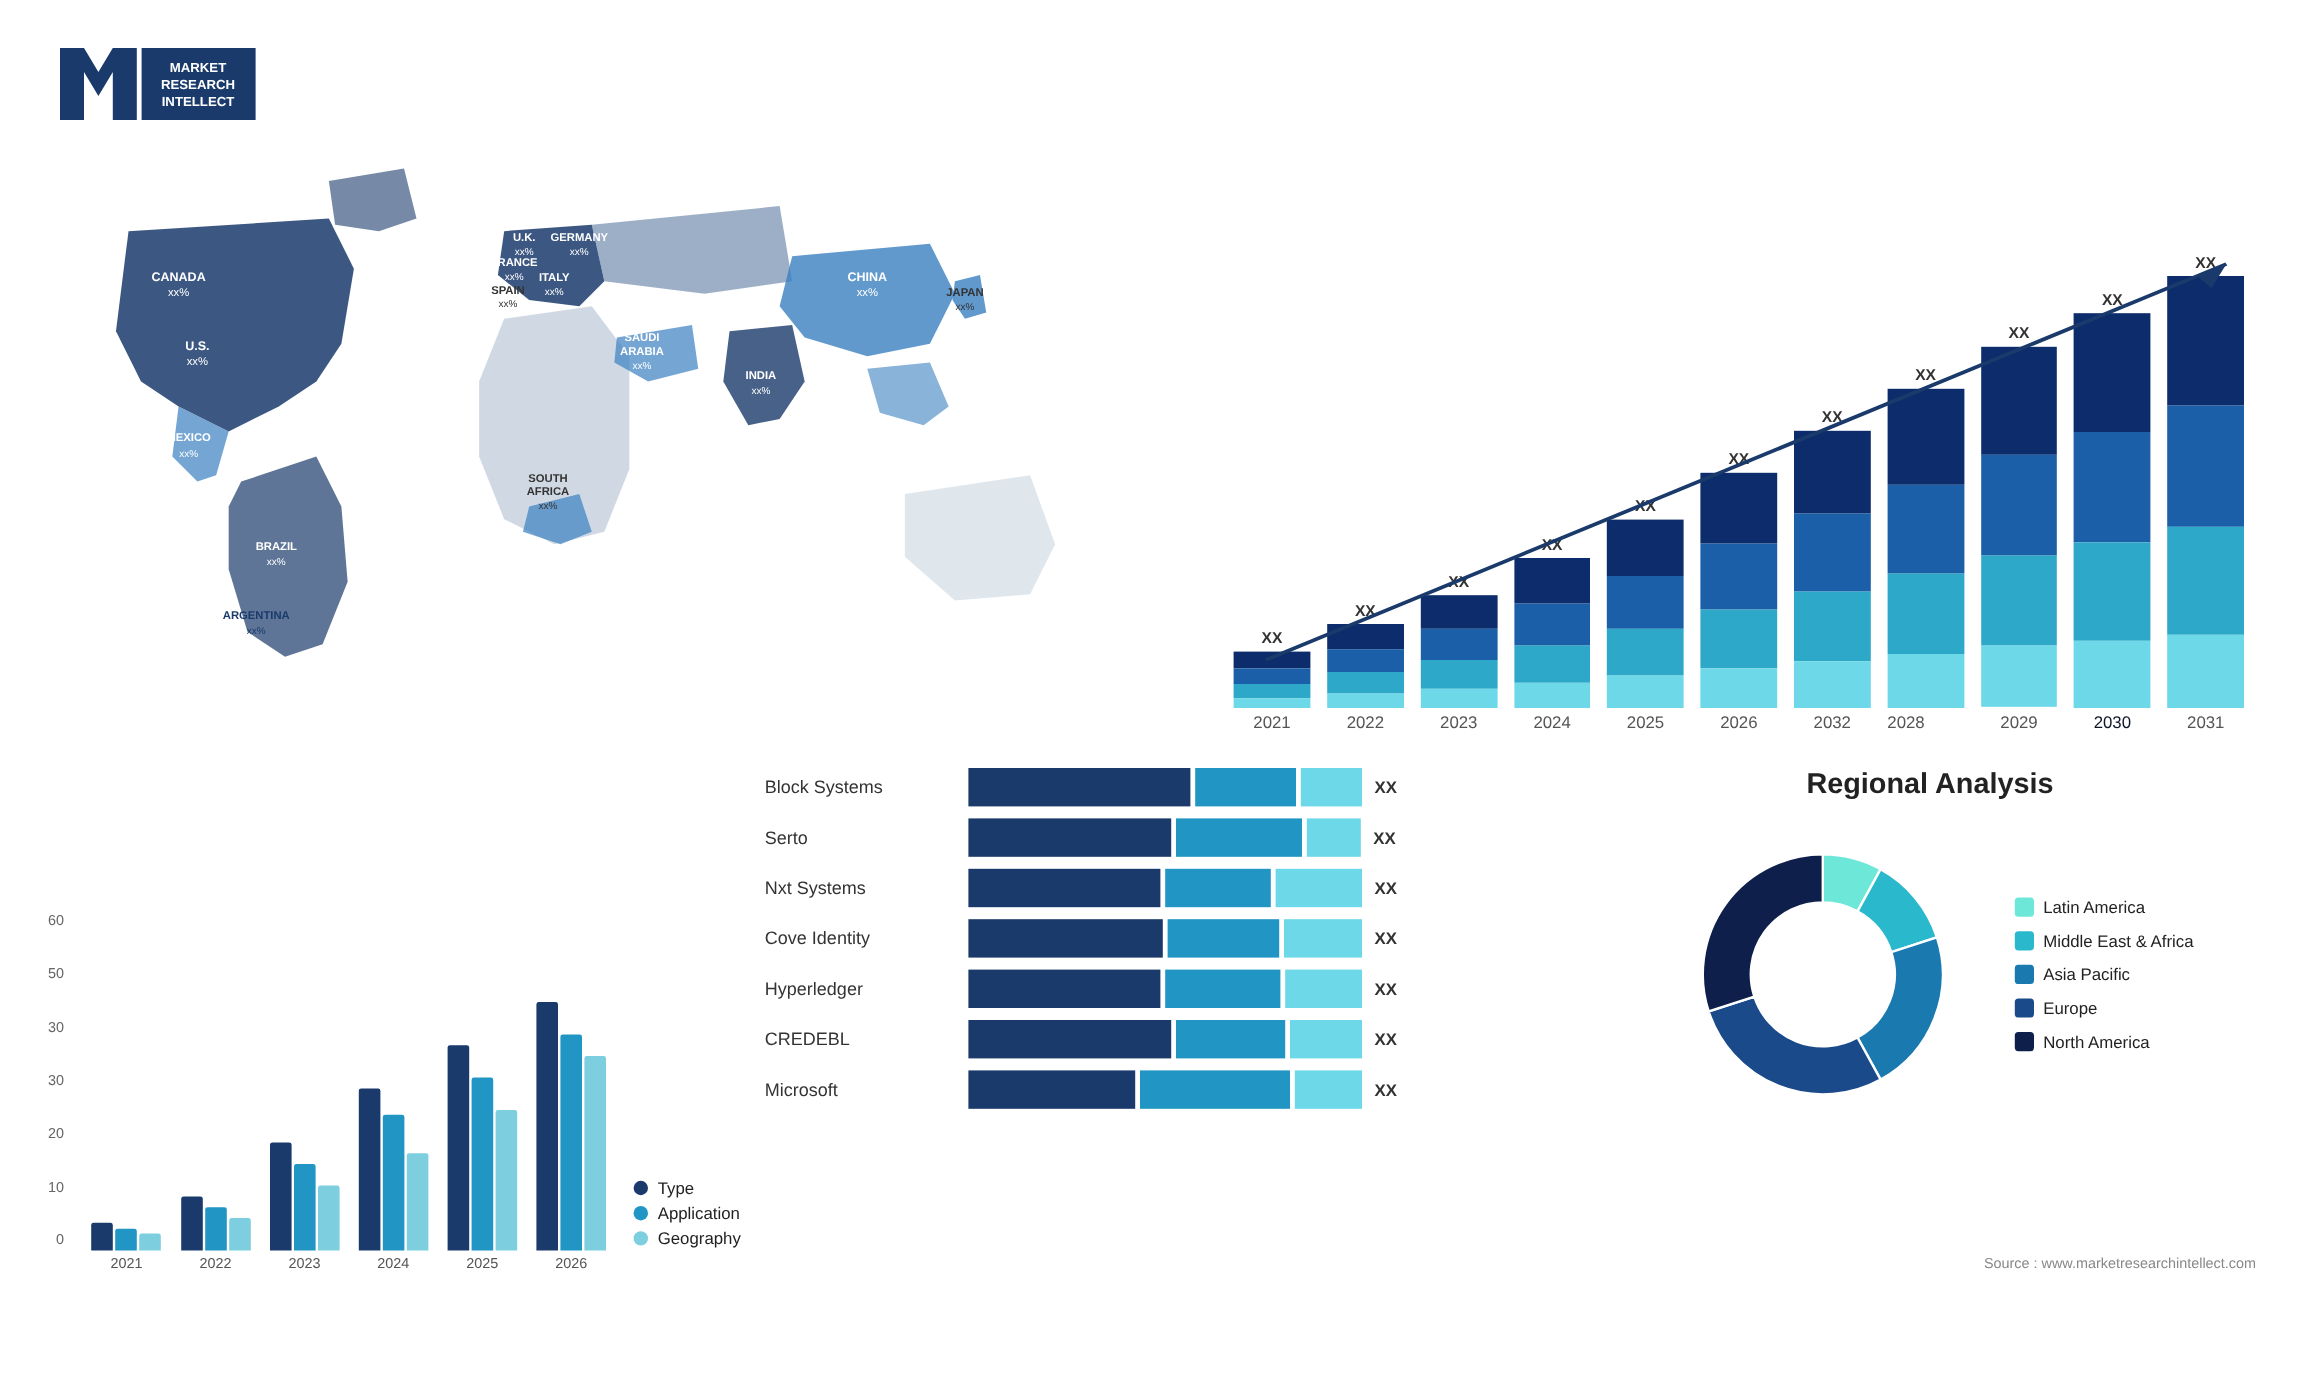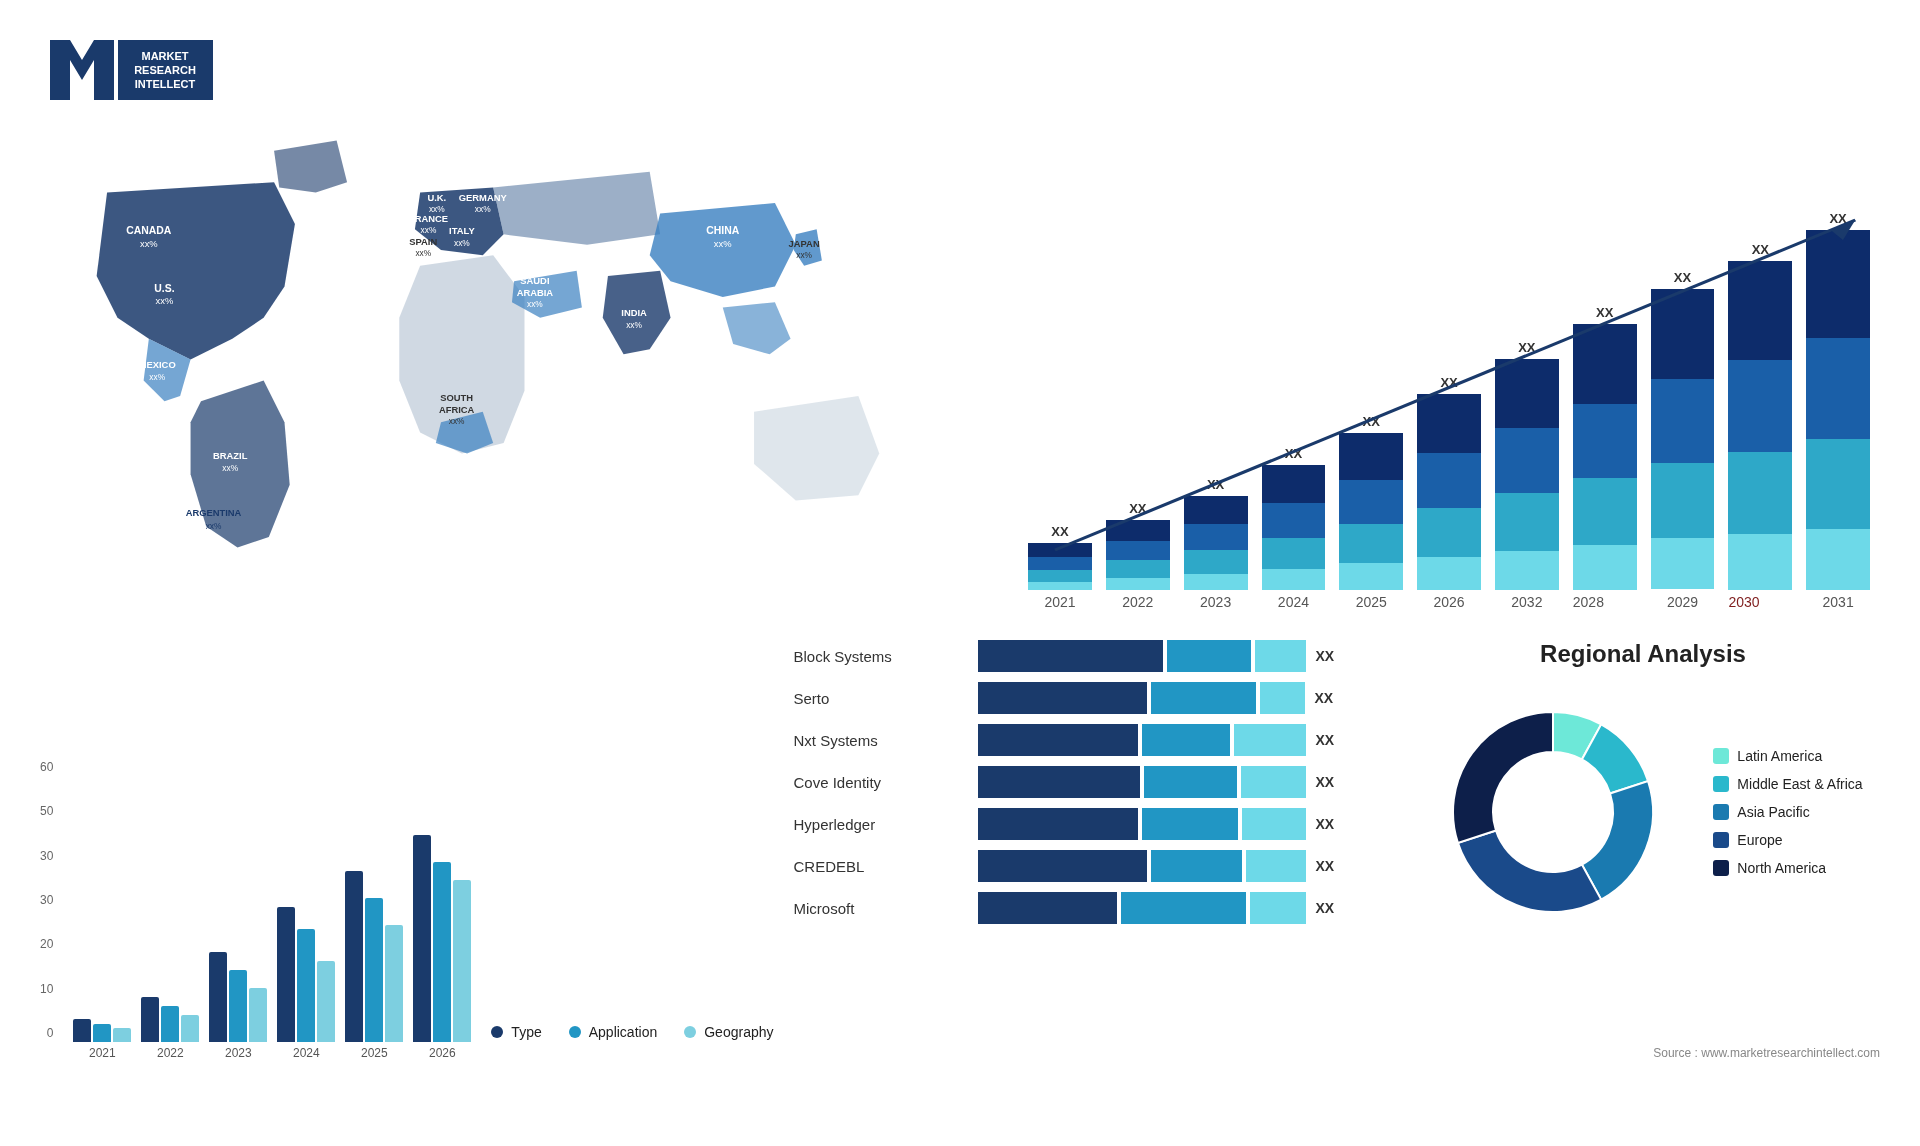--- a/index.html
+++ b/index.html
@@ -113,22 +113,22 @@
       flex-direction: column;
       justify-content: space-between;
       height: 300px;
       padding-bottom: 20px;
       font-size: 12px;
       color: #666;
       text-align: right;
     }
     .seg-legend {
       display: flex;
-      flex-direction: row;
-      gap: 27px;
+      flex-direction: column;
+      gap: 5px;
       justify-content: center;
       padding-bottom: 20px;
     }
     .legend-item {
       display: flex;
       align-items: center;
       gap: 8px;
       font-size: 14px;
     }
     .legend-dot {
@@ -147,21 +147,21 @@
       font-size: 24px;
       font-weight: bold;
       color: #222;
       margin-bottom: 14px;
       text-align: center;
     }
     .player-row {
       display: flex;
       align-items: center;
       margin-bottom: 10px;
-      gap: 24px;
+      gap: 10px;
     }
     .player-name {
       width: 160px;
       font-size: 15px;
       color: #333;
       flex-shrink: 0;
     }
     .player-bar-wrap {
       flex: 1;
       height: 32px;
@@ -437,21 +437,21 @@
     <div style="display:flex; gap:14px; padding: 0 10px; margin-top:4px;" id="years-row">
     <div style="flex: 1 1 0%; text-align: center; font-size: 14px; color: rgb(85, 85, 85);">2021</div>
         <div style="flex: 1 1 0%; text-align: center; font-size: 14px; color: rgb(85, 85, 85);">2022</div>
         <div style="flex: 1 1 0%; text-align: center; font-size: 14px; color: rgb(85, 85, 85);">2023</div>
         <div style="flex: 1 1 0%; text-align: center; font-size: 14px; color: rgb(85, 85, 85);">2024</div>
         <div style="flex: 1 1 0%; text-align: center; font-size: 14px; color: rgb(85, 85, 85);">2025</div>
         <div style="flex: 1 1 0%; text-align: center; font-size: 14px; color: rgb(85, 85, 85);">2026</div>
         <div style="flex: 1 1 0%; text-align: center; font-size: 14px; color: rgb(85, 85, 85);">2032</div>
         <div style="flex: 1 1 0%; text-align: left; font-size: 14px; color: rgb(85, 85, 85);">2028</div>
         <div style="flex: 1 1 0%; text-align: center; font-size: 14px; color: rgb(85, 85, 85);">2029</div>
-        <div style="flex: 1 1 0%; font-size: 14px; color: #7f1d1d;">2030</div>
+        <div style="flex: 1 1 0%; text-align: center; font-size: 14px; color: #0f172a;">2030</div>
         <div style="flex: 1 1 0%; text-align: center; font-size: 14px; color: rgb(85, 85, 85);">2031</div>
       </div>
   </div>
 </div>
 
 <div class="bottom-section">
 
   <div class="segmentation-container">
     <div class="seg-chart-area">
       <div class="seg-y-axis" id="seg-y-axis">

